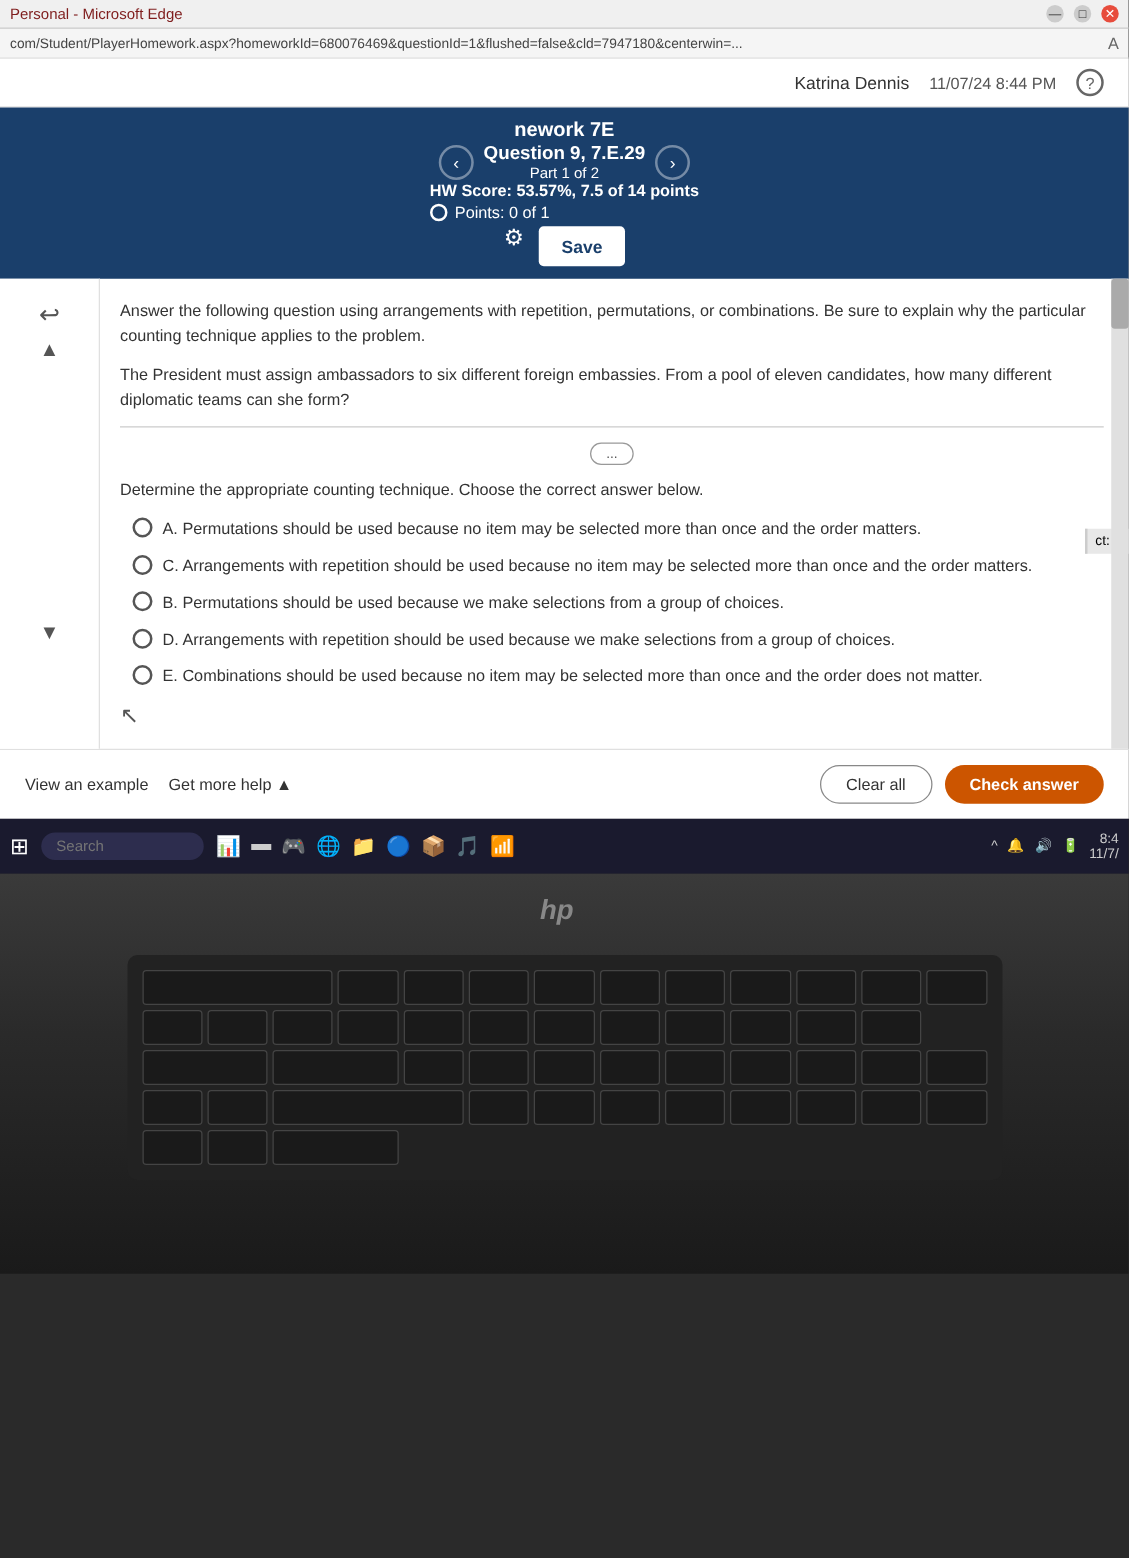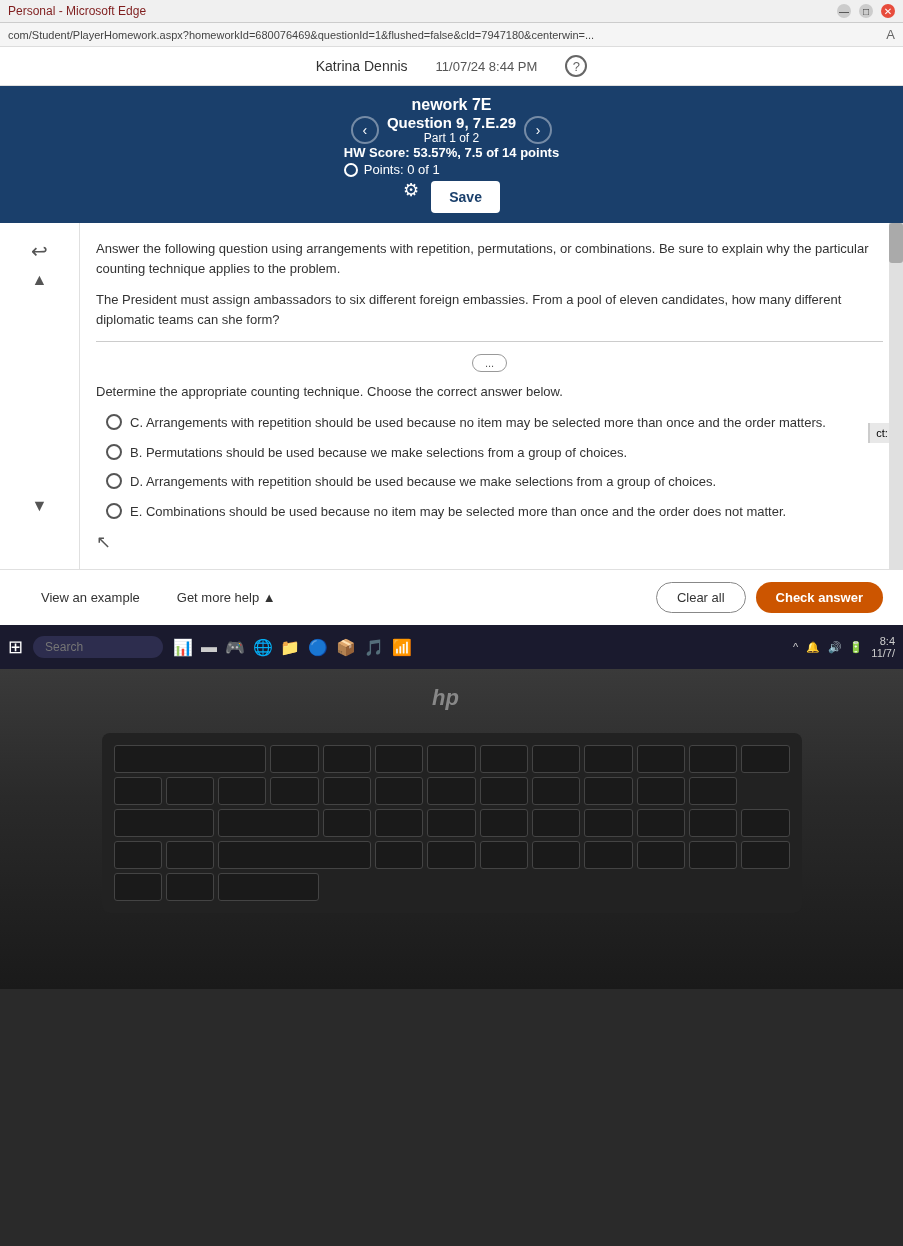--- a/index.html
+++ b/index.html
@@ -47,22 +47,22 @@
       background: white;
       width: 100%;
     }
 
     
     .user-bar {
       background: white;
       padding: 8px 20px;
       display: flex;
       align-items: center;
-      justify-content: center;
-      gap: 28px;
+      justify-content: flex-end;
+      gap: 16px;
       border-bottom: 1px solid #e0e0e0;
     }
     .user-name { font-size: 14px; color: #333; font-weight: 500; }
     .user-date { font-size: 13px; color: #555; }
     .help-icon {
       width: 22px; height: 22px; border-radius: 50%;
       border: 2px solid #666; display: flex; align-items: center;
       justify-content: center; font-size: 13px; color: #666; cursor: pointer;
     }
 
@@ -203,21 +203,20 @@
       align-items: center;
       justify-content: space-between;
       border-top: 1px solid #e0e0e0;
     }
     .footer-links { display: flex; gap: 16px; }
     .footer-link {
       font-size: 13px;
       color: #333;
       cursor: pointer;
       text-decoration: none;
-      margin-left: 21px;
     }
     .footer-actions { display: flex; gap: 10px; }
     .clear-btn {
       background: white;
       border: 1px solid #888;
       padding: 7px 20px;
       border-radius: 20px;
       font-size: 13px;
       cursor: pointer;
       color: #333;
@@ -404,20 +403,27 @@
       <div class="problem-text">The President must assign ambassadors to six different foreign embassies. From a pool of eleven candidates, how many different diplomatic teams can she form?</div>
 
       <hr class="divider">
 
       <button class="expand-btn">...</button>
 
       <div class="question-prompt">Determine the appropriate counting technique. Choose the correct answer below.</div>
 
       <div class="answer-choices">
 
+        <div class="answer-choice">
+          <div class="radio-btn"></div>
+          <span class="choice-text">
+            <span class="choice-letter">A. </span>
+            <span>Permutations should be used because no item may be selected more than once and the order matters.</span>
+          </span>
+        </div>
 
         <div class="answer-choice">
           <div class="radio-btn"></div>
           <span class="choice-text">
             <span class="choice-letter">C. </span>
             <span>Arrangements with repetition should be used because no item may be selected more than once and the order matters.</span>
           </span>
         </div>
 
         <div class="answer-choice">

